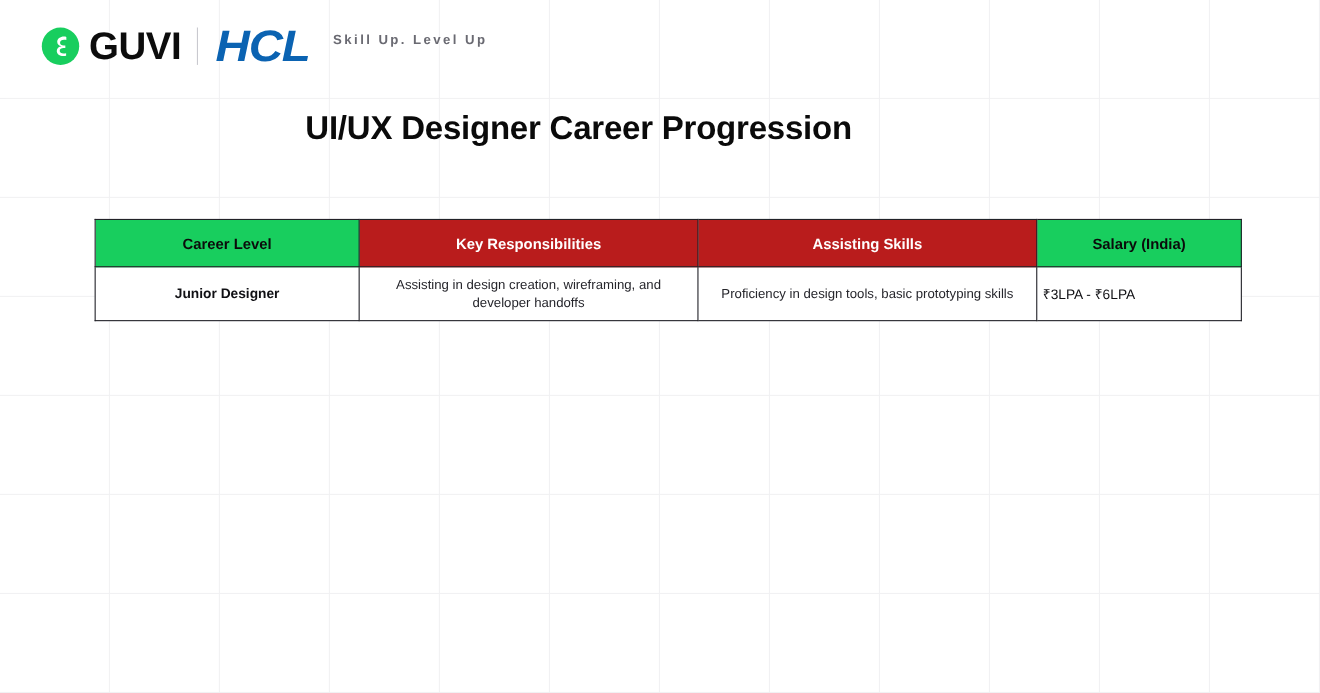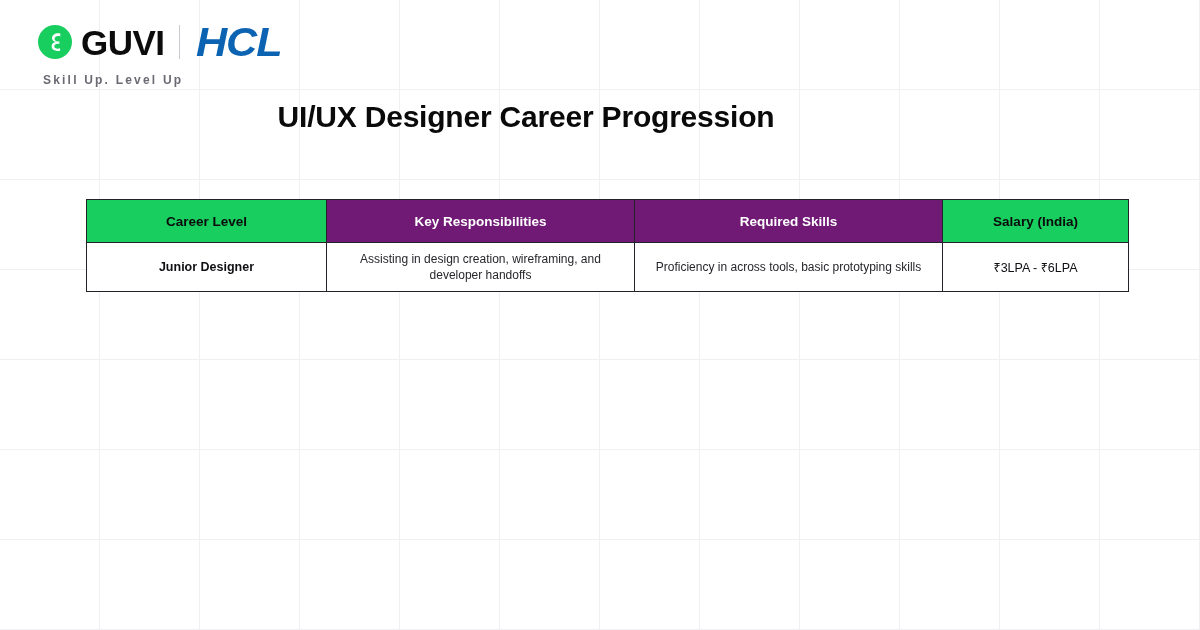--- a/index.html
+++ b/index.html
@@ -35,22 +35,23 @@
     width: 1200px;
     height: 630px;
   }
 
   
   #brand-bar {
     position: absolute;
     left: 38px;
     top: 20px;
     display: flex;
-    flex-direction: column;
+    flex-direction: row;
     align-items: flex-start;
+    gap: 23px;
   }
 
   #brand-row {
     display: flex;
     align-items: center;
     height: 44px;
   }
 
   #guvi-mark {
     width: 34px;
@@ -133,41 +134,40 @@
 
   #career-table thead th {
     height: 43px;
     font-size: 13.5px;
     font-weight: bold;
     text-align: center;
     padding: 0 6px;
   }
 
   th.hdr-green { background: #18CE5E; color: #0b0b0b; }
-  th.hdr-purple { background: #701a75; color: #ffffff; }
+  th.hdr-purple { background: #b91c1c; color: #ffffff; }
 
   td.cell-level {
     text-align: center;
     font-size: 12.5px;
     font-weight: bold;
     color: #101014;
     padding: 6px 8px;
   }
 
   td.cell-text {
     text-align: center;
     font-size: 12px;
     font-weight: normal;
     color: #26262c;
     line-height: 1.35;
     padding: 8px 16px;
   }
 
   td.cell-salary {
-    text-align: center;
     font-size: 12.5px;
     font-weight: normal;
     color: #101014;
     padding: 6px 5px;
   }
 
   tr.row-1 td { height: 48px; }
   tr.row-2 td { height: 66px; }
   tr.row-3 td { height: 66px; }
   tr.row-4 td { height: 67px; }
@@ -210,27 +210,27 @@
     <colgroup>
       <col style="width:240px">
       <col style="width:308px">
       <col style="width:308px">
       <col style="width:186px">
     </colgroup>
     <thead>
       <tr>
         <th class="hdr-green">Career Level</th>
         <th class="hdr-purple">Key Responsibilities</th>
-        <th class="hdr-purple">Required Skills</th>
+        <th class="hdr-purple">Assisting Skills</th>
         <th class="hdr-green">Salary (India)</th>
       </tr>
     </thead>
     <tbody>
       <tr class="row-1">
         <td class="cell-level">Junior Designer</td>
         <td class="cell-text">Assisting in design creation, wireframing, and developer handoffs</td>
-        <td class="cell-text">Proficiency in across tools, basic prototyping skills</td>
+        <td class="cell-text">Proficiency in design tools, basic prototyping skills</td>
         <td class="cell-salary">₹3LPA - ₹6LPA</td>
       </tr>
     </tbody>
   </table>
 
 </div>
 
 </body></html>

